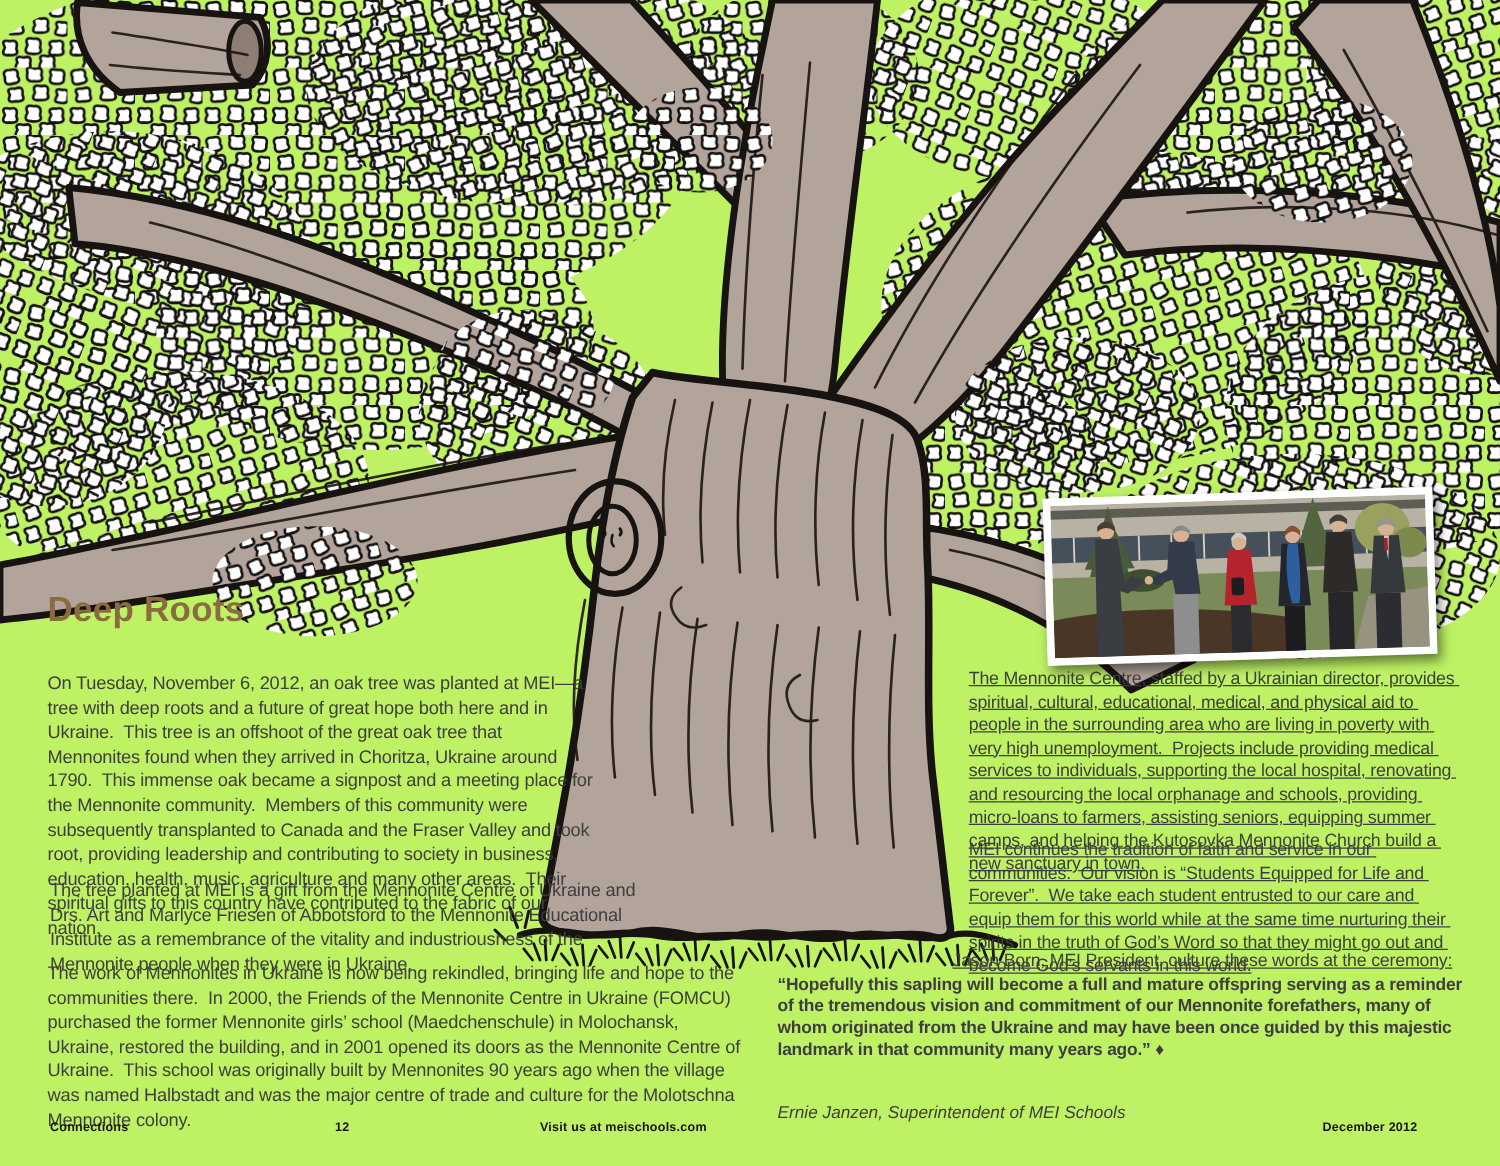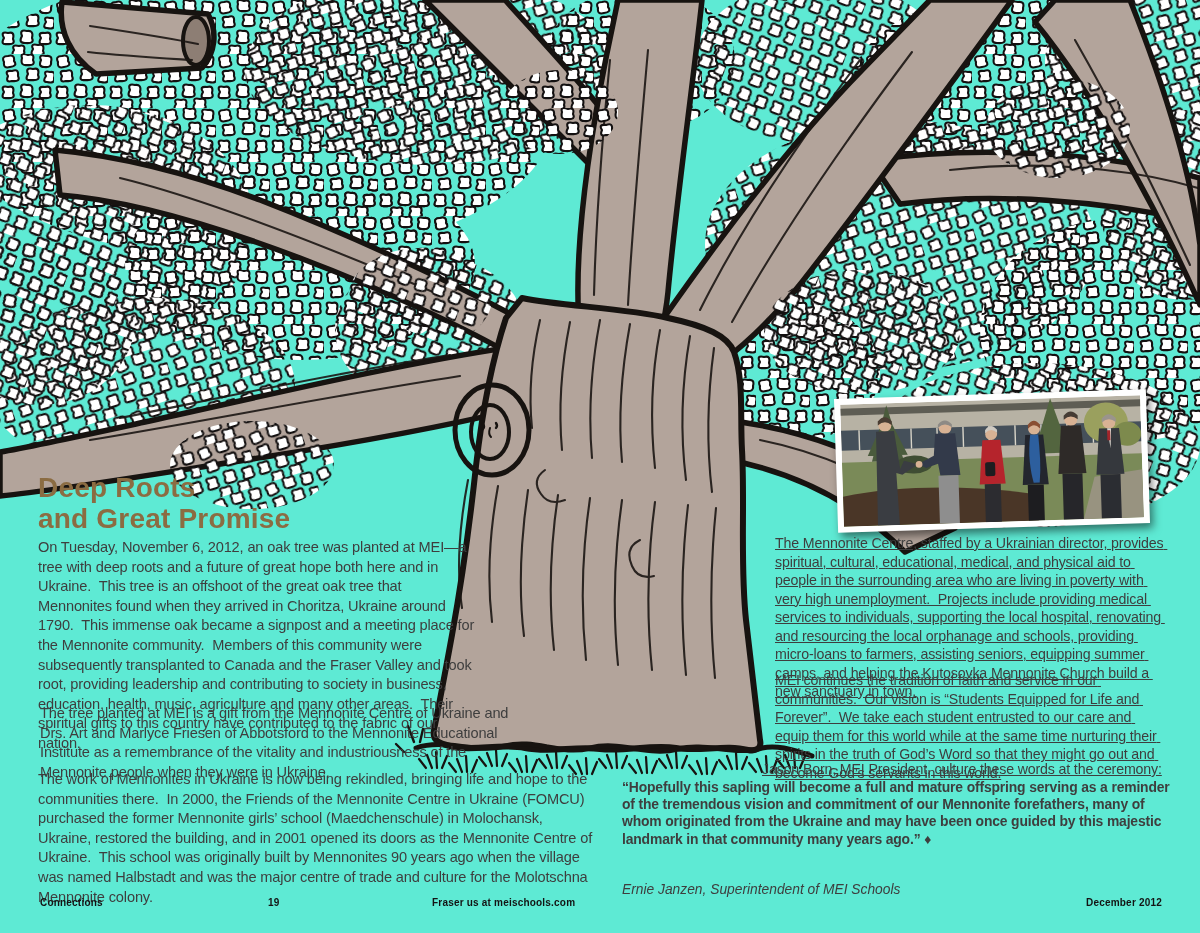--- a/index.html
+++ b/index.html
@@ -1,17 +1,17 @@
 <!DOCTYPE html>
 <html><head>
 <meta charset="utf-8">
 <style>
   html,body{margin:0;padding:0;background:#e8e8e8;}
   .spread{
-    position:relative;width:1200px;height:933px;background:#5eead4;
+    position:relative;width:1200px;height:933px;background:#bef264;
     overflow:hidden;font-family:"Liberation Sans",sans-serif;
   }
   .tree-svg{position:absolute;left:0;top:0;z-index:1;}
   .txt{position:absolute;z-index:3;color:#3e3e3e;white-space:pre-wrap;}
   .page-title{
     position:absolute;z-index:3;font-weight:bold;color:#8b6c42;
     font-size:28px;line-height:31px;letter-spacing:.2px;
   }
   .body-l{font-size:14.6px;line-height:19.6px;letter-spacing:-.15px;}
   .body-r{font-size:14.2px;line-height:18.5px;letter-spacing:-.15px;text-decoration:underline;}
@@ -249,21 +249,20 @@
         <path d="M258 32 L278 32 L282 78 L254 78 Z" fill="#35383d"></path>
         <path d="M266 32 L270 32 L269 52 Z" fill="#d8d4cc"></path>
           <rect x="266" y="34" width="3" height="10" fill="#a3242a"></rect>
         <rect x="258" y="78" width="20" height="44" fill="#2b2d32"></rect>
       </g>
     </svg>
   </div>
 
   <div class="page-title" style="left:38px;top:472px;">
     <div>Deep Roots</div>
-    <div>and Great Promise</div>
   </div>
 
   <div class="txt body-l" style="left:38px;top:538px;width:438px;">On Tuesday, November 6, 2012, an oak tree was planted at MEI—a tree with deep roots and a future of great hope both here and in Ukraine.  This tree is an offshoot of the great oak tree that Mennonites found when they arrived in Choritza, Ukraine around 1790.  This immense oak became a signpost and a meeting place for the Mennonite community.  Members of this community were subsequently transplanted to Canada and the Fraser Valley and took root, providing leadership and contributing to society in business, education, health, music, agriculture and many other areas.  Their spiritual gifts to this country have contributed to the fabric of our nation.</div>
 
   <div class="txt body-l" style="left:40px;top:704px;width:470px;">The tree planted at MEI is a gift from the Mennonite Centre of Ukraine and Drs. Art and Marlyce Friesen of Abbotsford to the Mennonite Educational Institute as a remembrance of the vitality and industriousness of the Mennonite people when they were in Ukraine.</div>
 
   <div class="txt body-l" style="left:38px;top:770px;width:556px;">The work of Mennonites in Ukraine is now being rekindled, bringing life and hope to the communities there.  In 2000, the Friends of the Mennonite Centre in Ukraine (FOMCU) purchased the former Mennonite girls’ school (Maedchenschule) in Molochansk, Ukraine, restored the building, and in 2001 opened its doors as the Mennonite Centre of Ukraine.  This school was originally built by Mennonites 90 years ago when the village was named Halbstadt and was the major centre of trade and culture for the Molotschna Mennonite colony.</div>
 
   <div class="txt body-r" style="left:775px;top:534px;width:394px;">The Mennonite Centre, staffed by a Ukrainian director, provides spiritual, cultural, educational, medical, and physical aid to people in the surrounding area who are living in poverty with very high unemployment.  Projects include providing medical services to individuals, supporting the local hospital, renovating and resourcing the local orphanage and schools, providing micro-loans to farmers, assisting seniors, equipping summer camps, and helping the Kutosovka Mennonite Church build a new sanctuary in town.</div>
 
@@ -271,18 +270,18 @@
 
   <div class="txt body-r" style="left:762px;top:760px;width:408px;white-space:nowrap;">Jason Born, MEI President, culture these words at the ceremony:</div>
 
   <div class="txt quote" style="left:622px;top:779px;width:556px;font-weight:bold;">“Hopefully this sapling will become a full and mature offspring serving as a reminder of the tremendous vision and commitment of our Mennonite forefathers, many of whom originated from the Ukraine and may have been once guided by this majestic landmark in that community many years ago.” ♦</div>
 
   <div class="txt submitted" style="left:622px;top:847px;width:400px;">
     <div>Ernie Janzen, Superintendent of MEI Schools</div>
   </div>
 
   <div class="footer-item" style="left:40px;top:897px;">Connections</div>
-  <div class="footer-item" style="left:268px;top:897px;">19</div>
-  <div class="footer-item" style="left:432px;top:897px;">Fraser us at meischools.com</div>
+  <div class="footer-item" style="left:268px;top:897px;">12</div>
+  <div class="footer-item" style="left:432px;top:897px;">Visit us at meischools.com</div>
   <div class="footer-item" style="left:884px;top:897px;margin-top:48px;">11</div>
-  <div class="footer-item" style="left:1058px;top:897px;width:104px;text-align:right;">December 2012</div>
+  <div class="footer-item" style="left:1058px;top:897px;width:104px;">December 2012</div>
 
 </div>
 
 </body></html>

